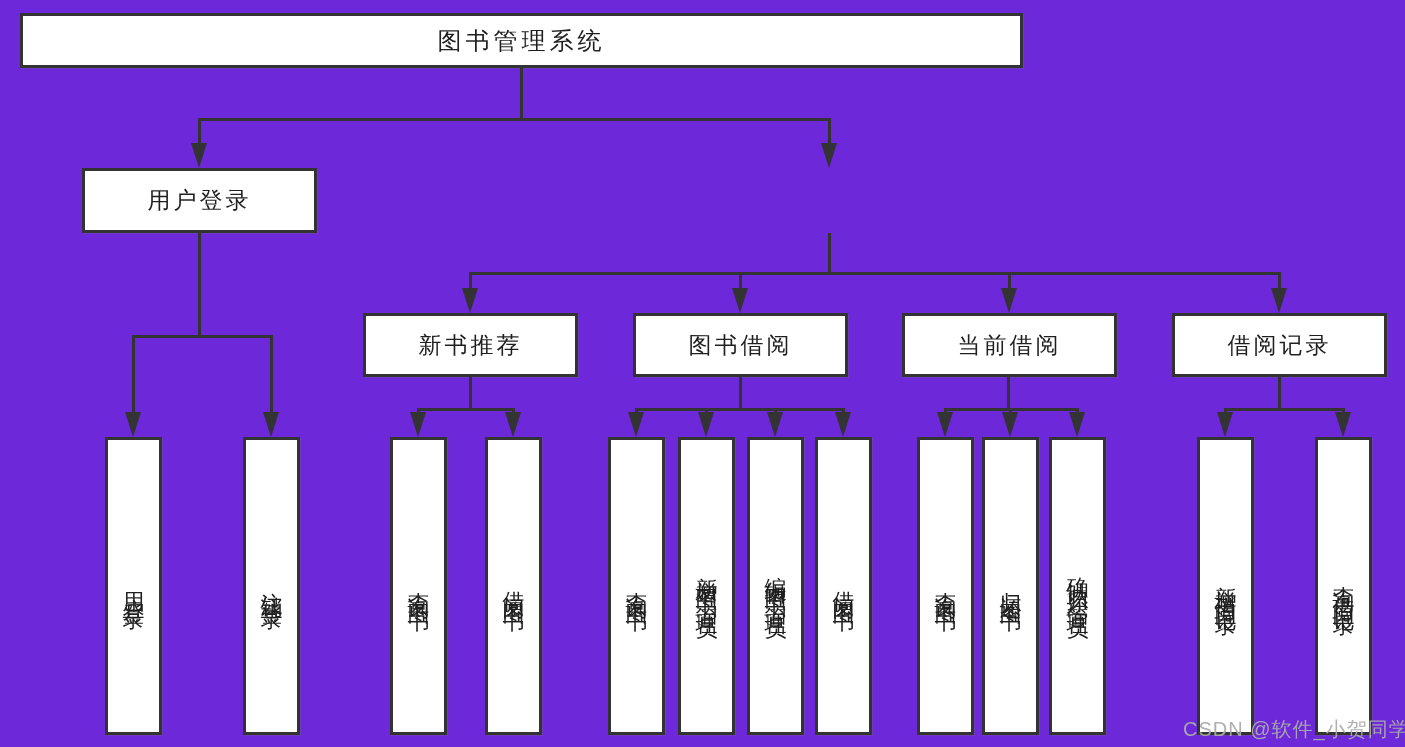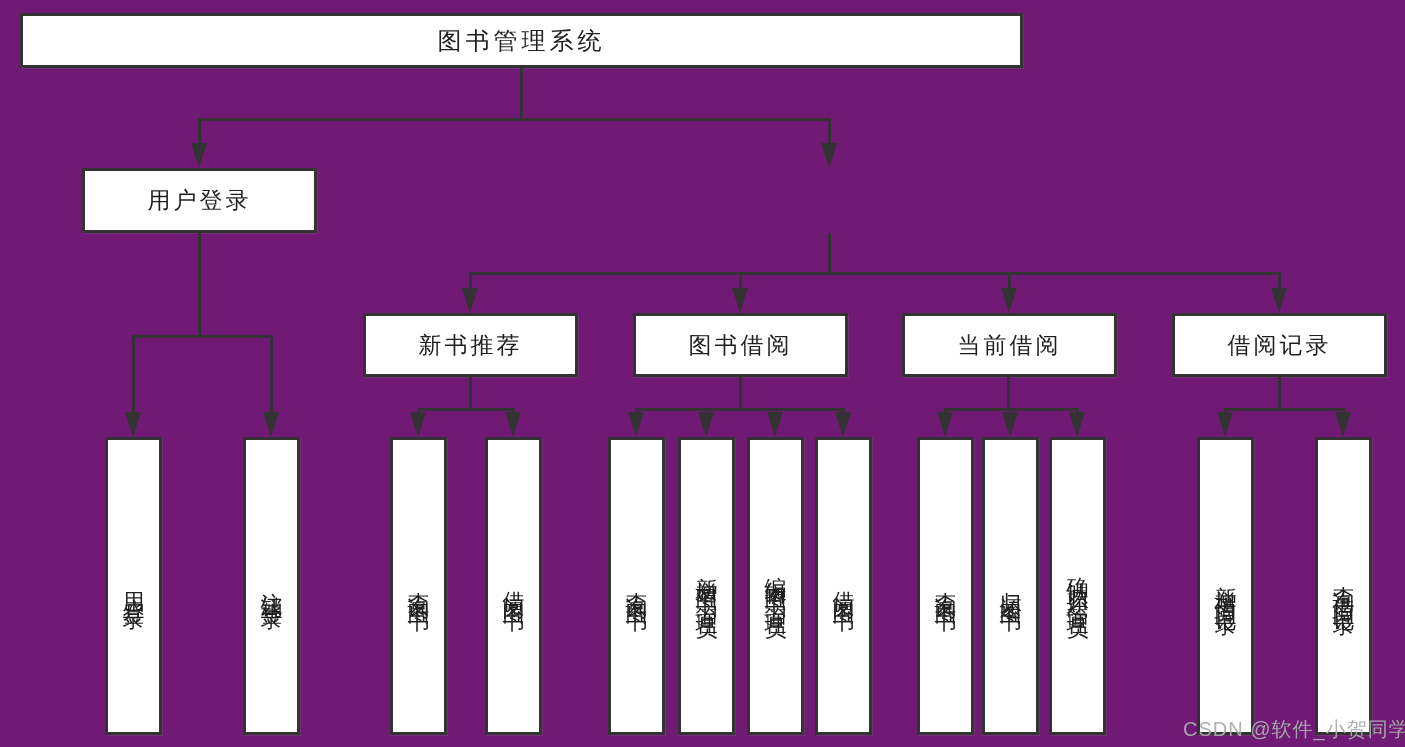--- a/index.html
+++ b/index.html
@@ -1,18 +1,18 @@
 <!DOCTYPE html>
 <html><head>
 <meta charset="utf-8">
 <style>
   :root { --line:#333333; --txt:#1f1f1f; }
   * { margin:0; padding:0; box-sizing:border-box; }
   body { background:#ffffff; font-family:"Liberation Sans","DejaVu Sans",sans-serif; }
-  .stage { position:relative; width:1405px; height:747px; background:#701a75; overflow:hidden; }
+  .stage { position:relative; width:1405px; height:747px; background:#6d28d9; overflow:hidden; }
 
   .box {
     position:absolute; background:#ffffff; border:3px solid var(--line);
     display:flex; align-items:center; justify-content:center;
     color:var(--txt); box-shadow:1px 1px 0 rgba(120,120,120,.25);
   }
   .hlabel { font-size:23px; letter-spacing:3px; white-space:nowrap; }
   .root-label { font-size:24px; letter-spacing:4px; }
   .vbox span {
     writing-mode:vertical-rl; text-orientation:mixed;

